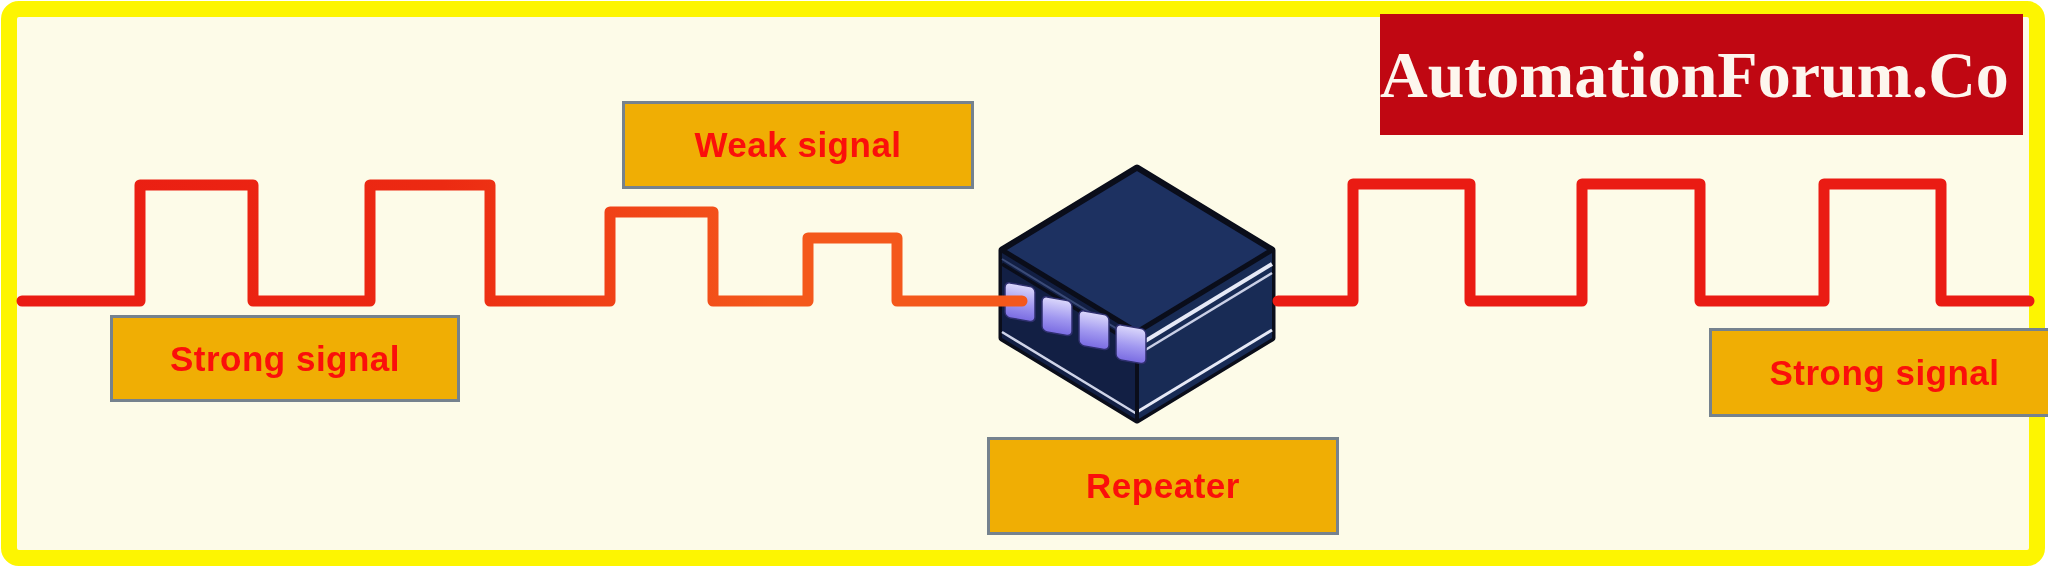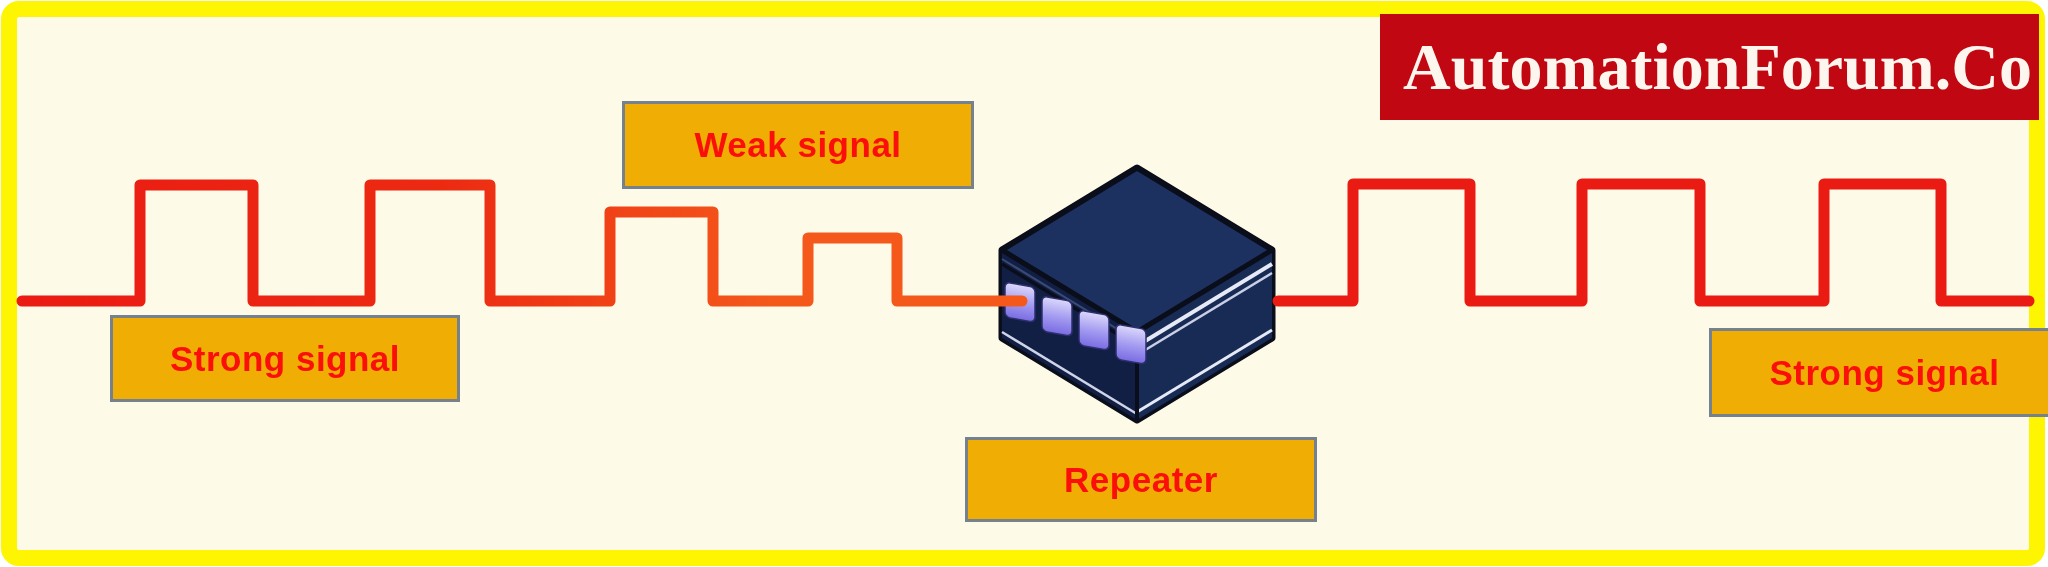--- a/index.html
+++ b/index.html
@@ -34,36 +34,35 @@
     align-items: center;
     justify-content: center;
     color: #fb0f0b;
     font-weight: bold;
     font-size: 35px;
     letter-spacing: 0.5px;
     margin-left: 32px;
   }
   .label-weak   { left: 590px;  top: 101px; width: 352px; height: 88px; }
   .label-strong-left  { left: 78px;   top: 315px; width: 350px; height: 87px; }
-  .label-repeater     { left: 933px;  top: 437px; width: 352px; height: 85px; }
+  .label-repeater     { left: 955px;  top: 437px; width: 352px; height: 98px; }
   .label-strong-right { left: 1677px; top: 328px; width: 351px; height: 89px; }
   .logo {
     position: absolute;
     left: 1380px; top: 14px;
-    width: 643px; height: 106px;
+    width: 643px; height: 121px;
     background: #c00712;
     display: flex;
     align-items: center;
-    justify-content: center;
+    justify-content: flex-start;
     color: #fdf6ee;
     font-family: "Liberation Serif", serif;
     font-weight: bold;
     font-size: 66px;
     white-space: nowrap;
-    padding-left: 16px;
   }
 </style>
 </head>
 <body>
 
 <div class="stage">
   <div class="frame"></div>
 
   <svg class="scene" viewBox="0 0 2048 567" xmlns="http://www.w3.org/2000/svg">
     <defs>

